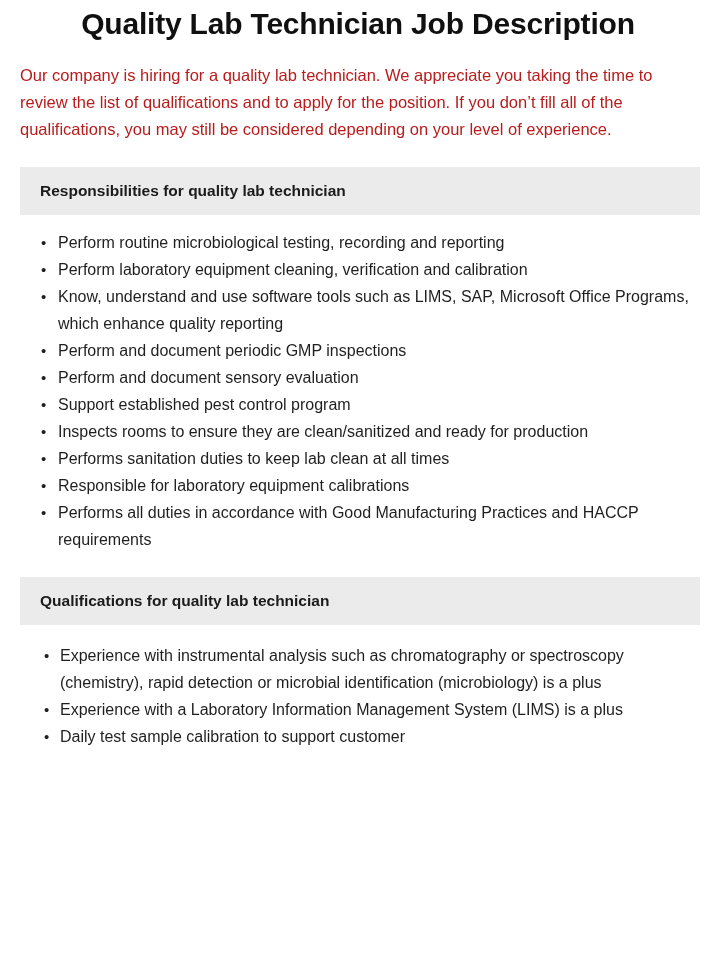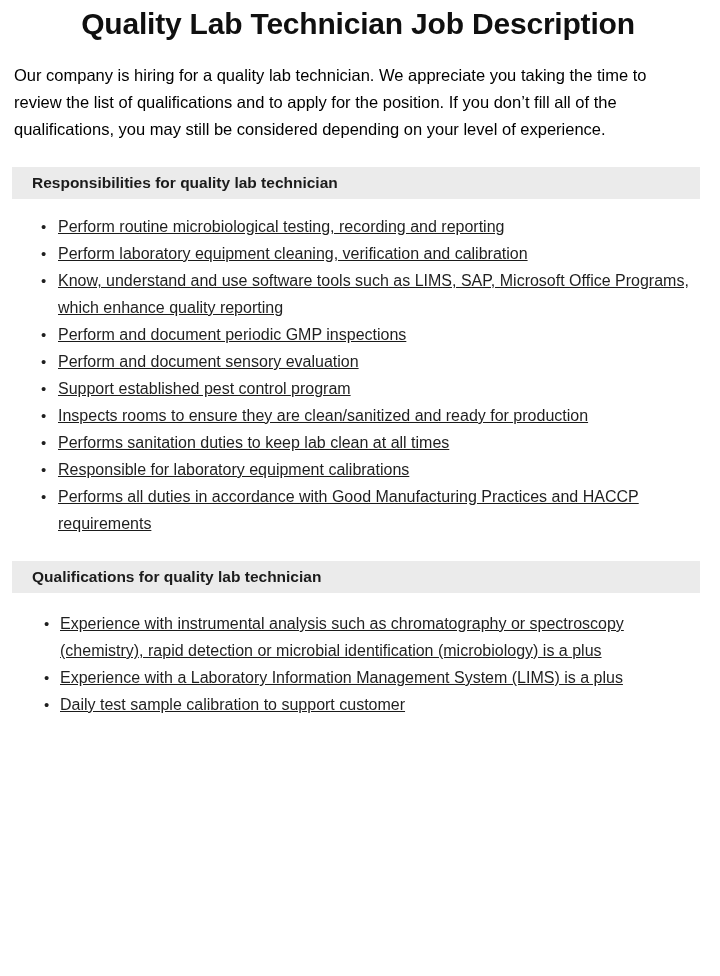--- a/index.html
+++ b/index.html
@@ -29,47 +29,46 @@
     font-size: 30px;
     font-weight: bold;
     line-height: 40px;
     text-align: center;
     letter-spacing: -0.2px;
     color: #101010;
   }
 
   .intro {
     margin: 18px 0 0 0;
-    padding: 0 22px 0 14px;
+    padding: 0 22px 0 20px;
     font-size: 16.5px;
     line-height: 27px;
-    color: #000000;
+    color: #b91c1c;
   }
 
   .section-header {
-    margin: 24px 20px 0 12px;
+    margin: 24px 20px 0 20px;
     background: #ebebeb;
-    height: 32px;
+    height: 48px;
     display: flex;
     align-items: center;
     box-sizing: border-box;
     padding: 0 20px;
   }
   .section-header-text {
     font-size: 15.5px;
     font-weight: bold;
     color: #1b1b1b;
     line-height: 20px;
   }
 
   ul.item-list {
     margin: 14px 0 0 0;
     padding: 0 24px 0 0;
     list-style: none;
-    text-decoration: underline;
   }
   ul.item-list li {
     position: relative;
     font-size: 16px;
     line-height: 27px;
     color: #1f1f1f;
     padding-left: 58px;
     margin: 0;
   }
   ul.item-list li::before {

